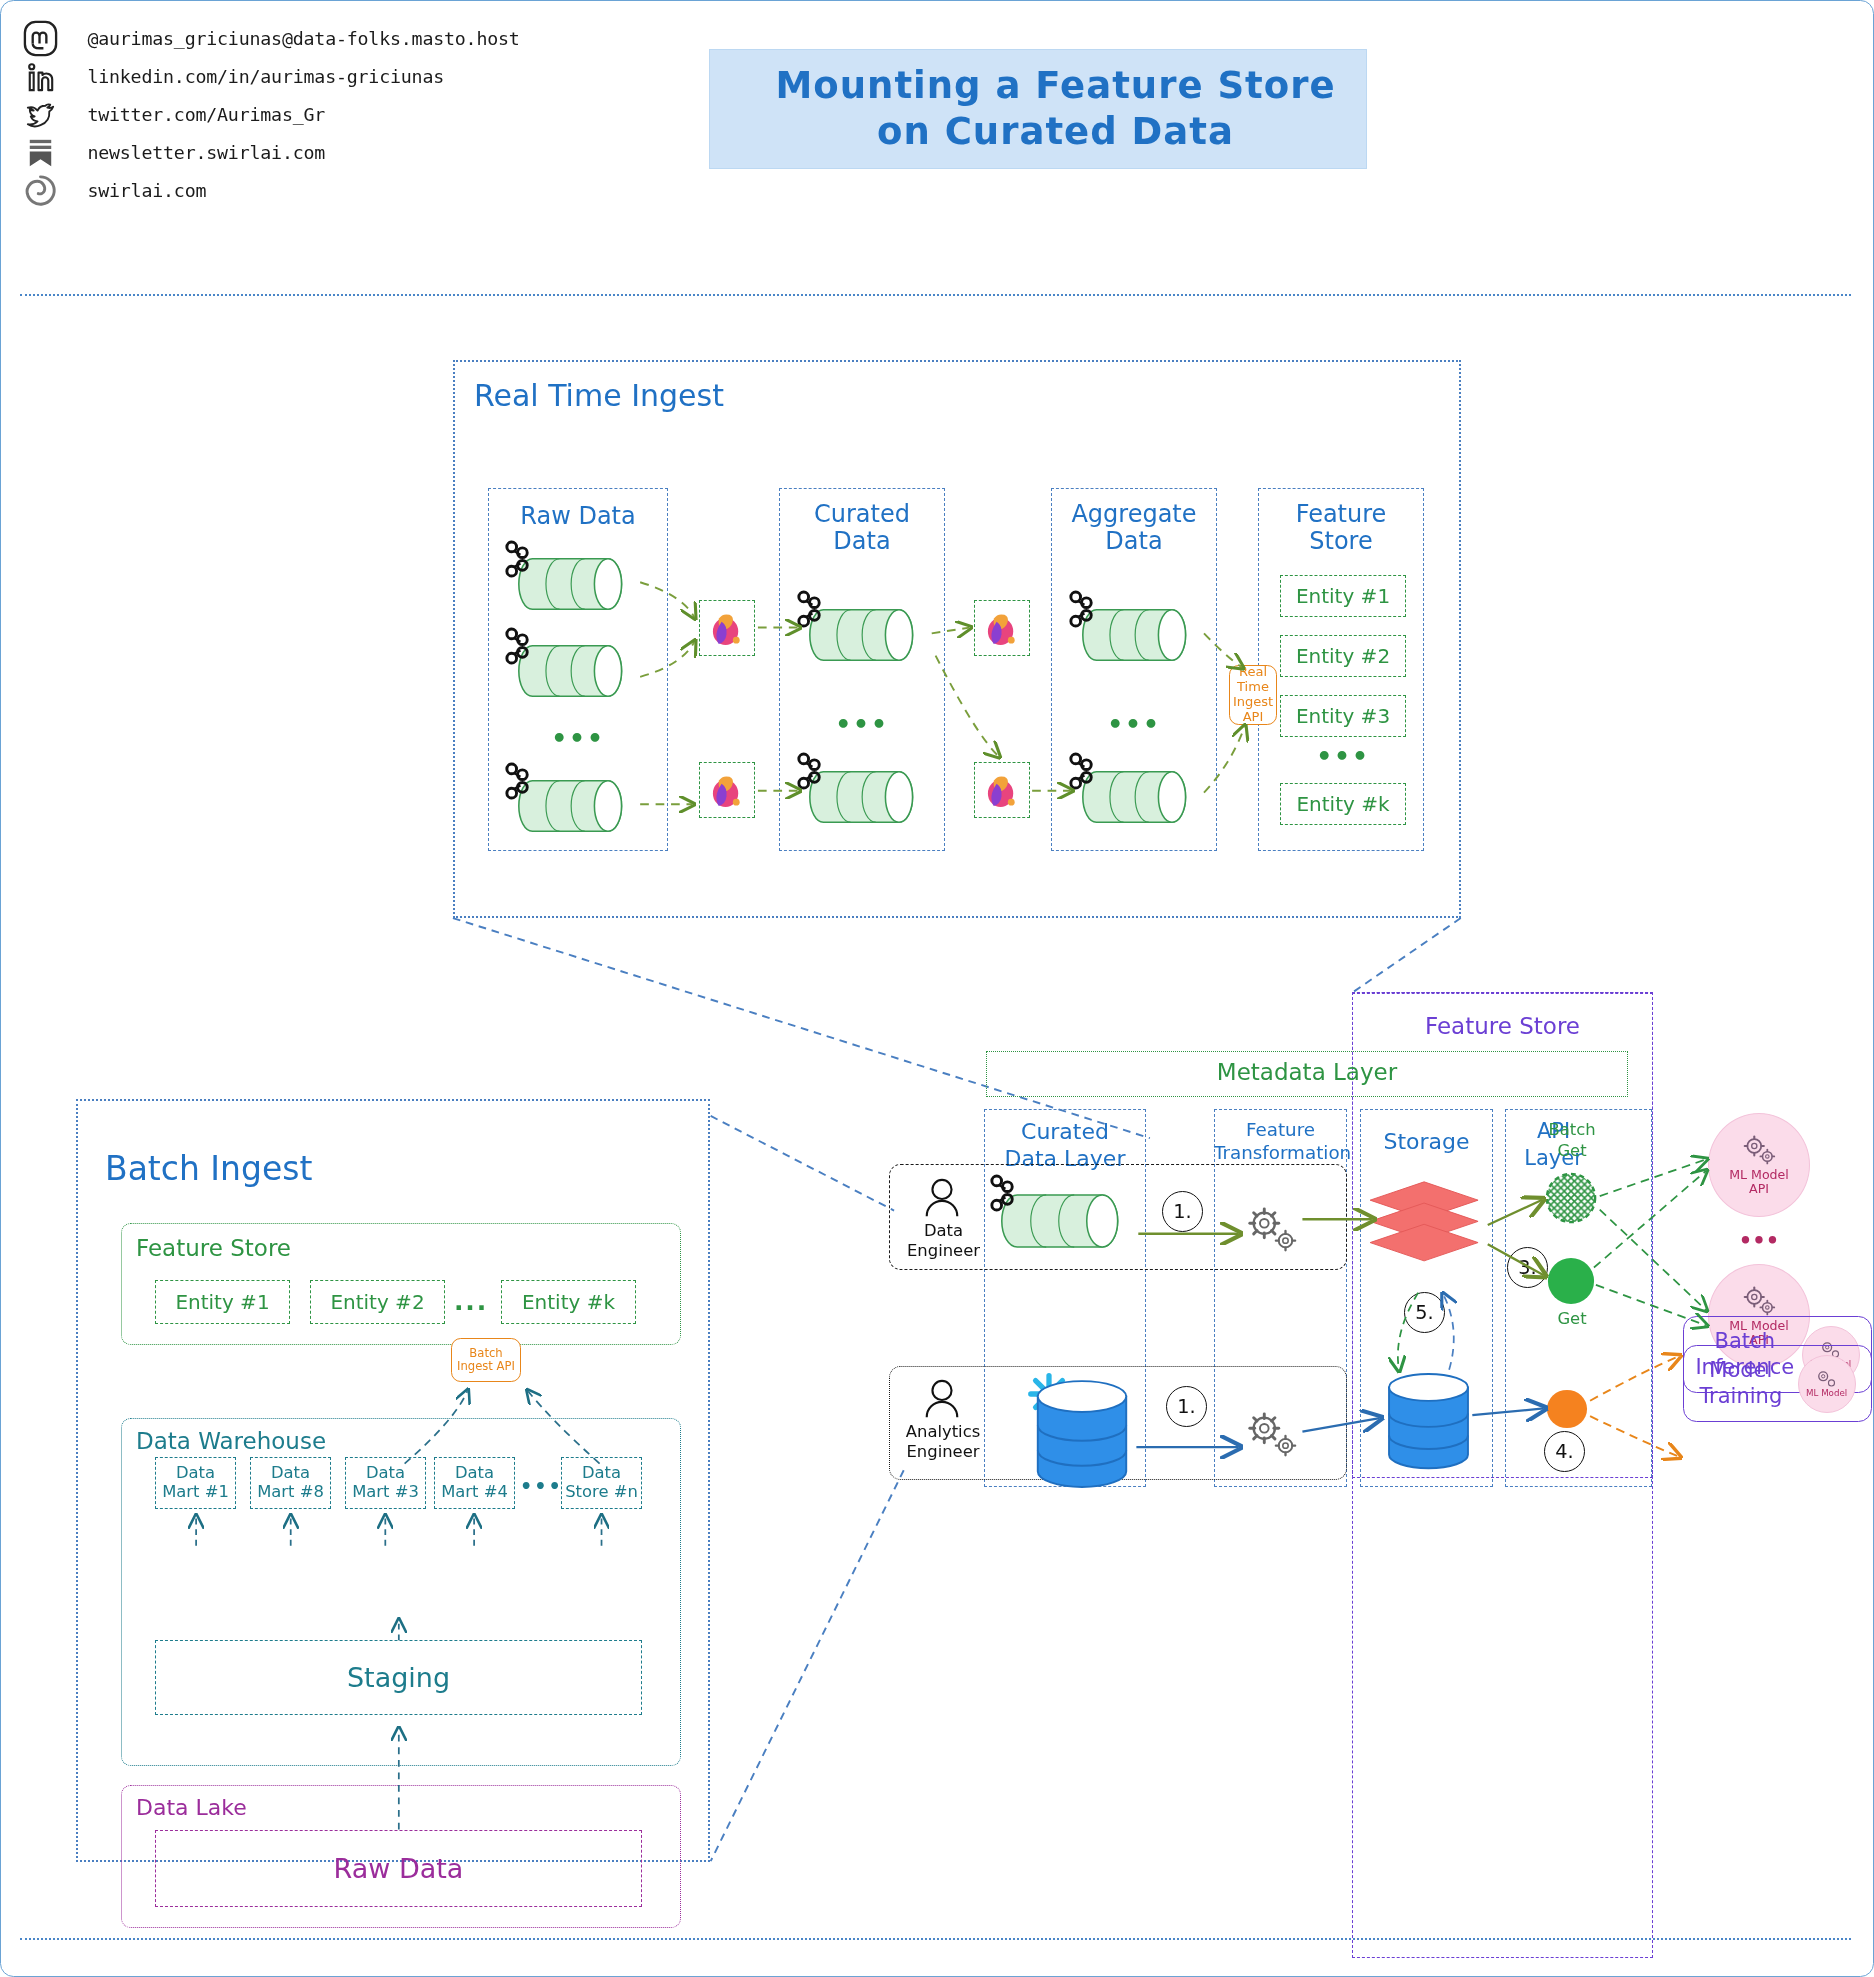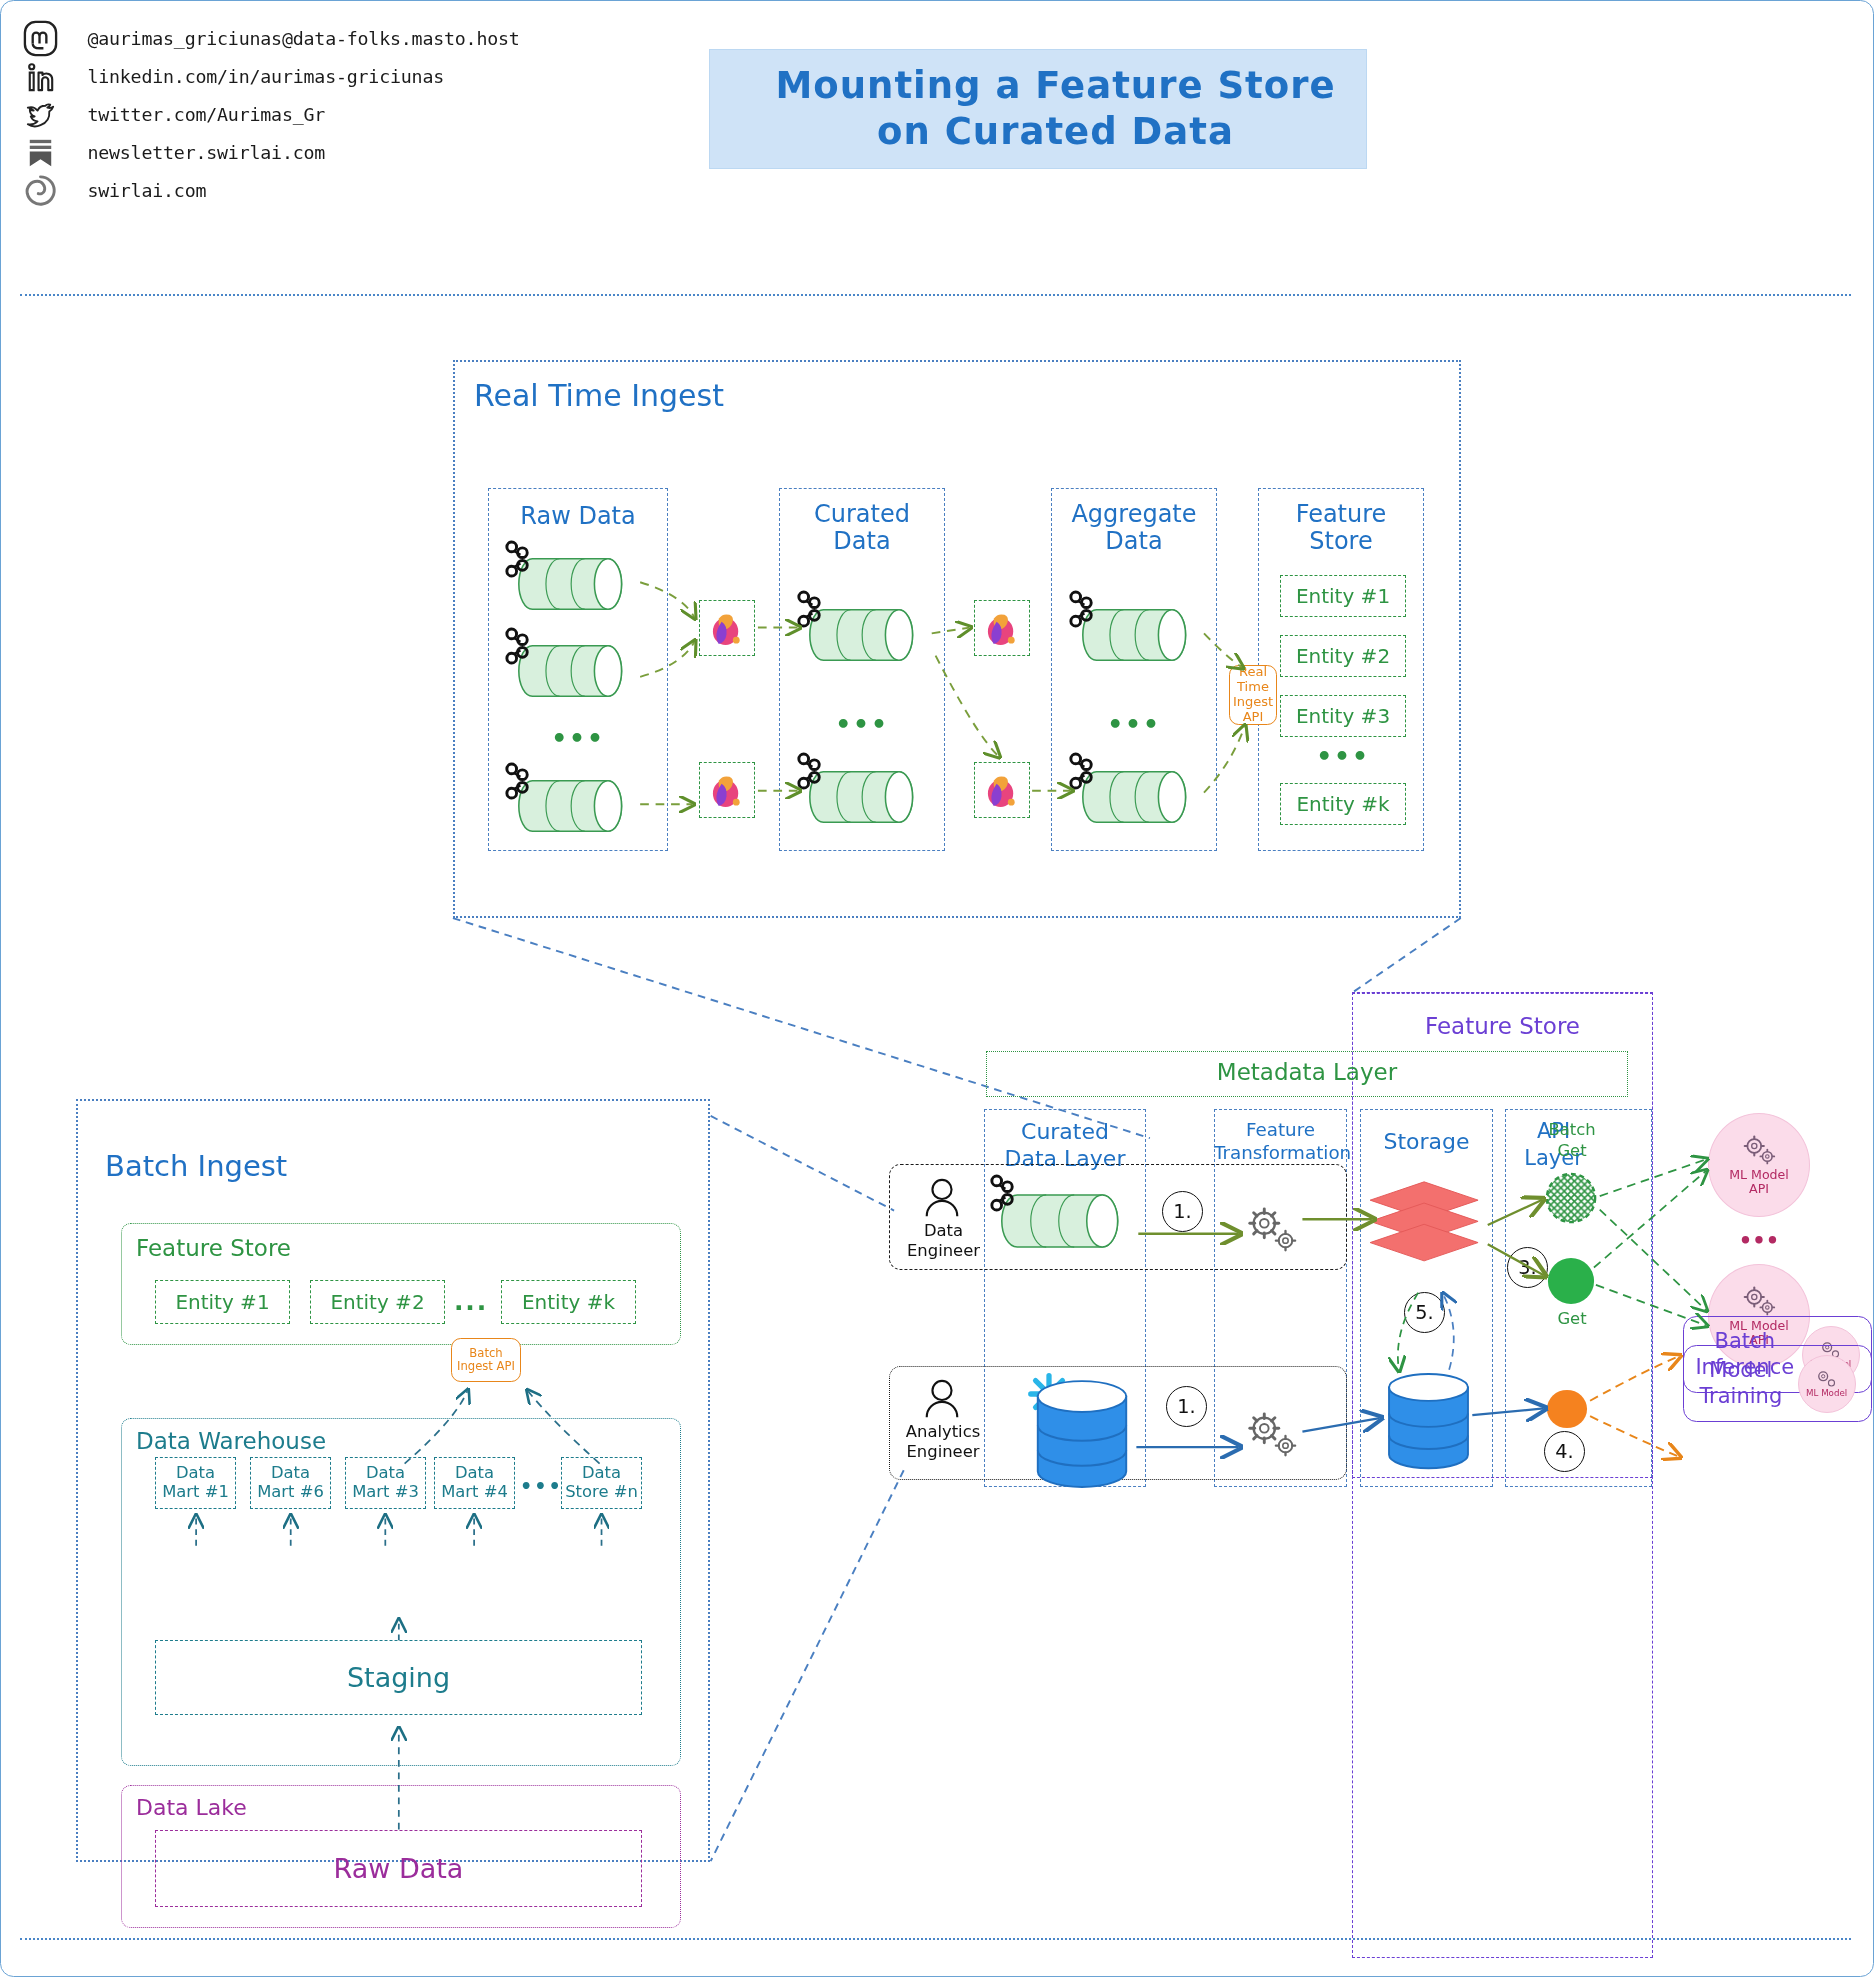--- a/index.html
+++ b/index.html
@@ -334,21 +334,21 @@
     <path d="M784 649 L826 649" fill="none" stroke="#7a9e3c" stroke-width="2" stroke-dasharray="9 7" marker-end="url(#grnA)"></path>
     <path d="M784 818 L826 818" fill="none" stroke="#7a9e3c" stroke-width="2" stroke-dasharray="9 7" marker-end="url(#grnA)"></path>
     <path d="M964 655 L1003 649" fill="none" stroke="#7a9e3c" stroke-width="2" stroke-dasharray="9 7" marker-end="url(#grnA)"></path>
     <path d="M968 678 Q1010 760 1033 782" fill="none" stroke="#7a9e3c" stroke-width="2" stroke-dasharray="9 7" marker-end="url(#grnA)"></path>
     <path d="M1068 818 L1108 818" fill="none" stroke="#7a9e3c" stroke-width="2" stroke-dasharray="9 7" marker-end="url(#grnA)"></path>
     <path d="M1246 655 Q1270 680 1285 690" fill="none" stroke="#7a9e3c" stroke-width="2" stroke-dasharray="9 7" marker-end="url(#grnA)"></path>
     <path d="M1246 820 Q1274 790 1288 752" fill="none" stroke="#7a9e3c" stroke-width="2" stroke-dasharray="9 7" marker-end="url(#grnA)"></path>
   </svg>
 
   <div class="abs dotbox" style="left:75px;top:1098px;width:634px;height:763px;"></div>
-  <div class="lbl" style="left:104px;top:1149px;width:338px;text-align:left;font-size:29px;">Batch Ingest</div>
+  <div class="lbl" style="left:104px;top:1149px;width:338px;text-align:left;font-size:33px;">Batch Ingest</div>
 
   <div class="abs grn-dot" style="left:120px;top:1222px;width:560px;height:122px;border-radius:9.7px;"></div>
   <div class="lbl lbl-grn" style="left:135px;top:1234px;width:290px;text-align:left;font-size:23px;">Feature Store</div>
   <div class="abs entity" style="left:154px;top:1279px;width:135px;height:44px;">
       <span>Entity #1</span>
     </div>
   <div class="abs entity" style="left:309px;top:1279px;width:135px;height:44px;">
       <span>Entity #2</span>
     </div>
   <div class="lbl dots" style="left:446px;top:1287px;width:48px;">...</div>
@@ -361,21 +361,21 @@
     <span>Ingest API</span>
   </div>
 
   <div class="abs teal-dash" style="left:120px;top:1417px;width:560px;height:348px;border-style:dotted;border-radius:9.7px;"></div>
   <div class="lbl lbl-teal" style="left:135px;top:1427px;width:309px;text-align:left;font-size:23px;">Data Warehouse</div>
 
   <div class="abs mart" style="left:154px;top:1456px;width:81px;height:52px;">
     <span><span>Data</span><br><span>Mart #1</span></span>
   </div>
   <div class="abs mart" style="left:249px;top:1456px;width:81px;height:52px;">
-    <span><span>Data</span><br><span>Mart #6</span></span>
+    <span><span>Data</span><br><span>Mart #8</span></span>
   </div>
   <div class="abs mart" style="left:344px;top:1456px;width:81px;height:52px;">
     <span><span>Data</span><br><span>Mart #3</span></span>
   </div>
   <div class="abs mart" style="left:433px;top:1456px;width:81px;height:52px;">
     <span><span>Data</span><br><span>Mart #4</span></span>
   </div>
   <div class="lbl dots dots-b" style="left:519px;top:1475px;width:42px;font-size:19.3px;">•••</div>
   <div class="abs mart" style="left:560px;top:1456px;width:81px;height:52px;">
     <span><span>Data</span><br><span>Store #n</span></span>

